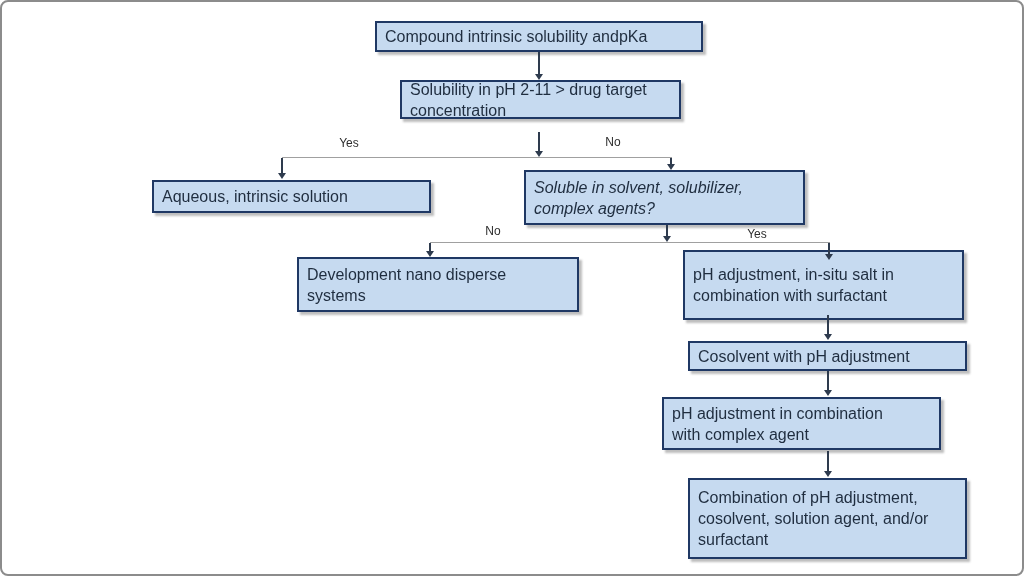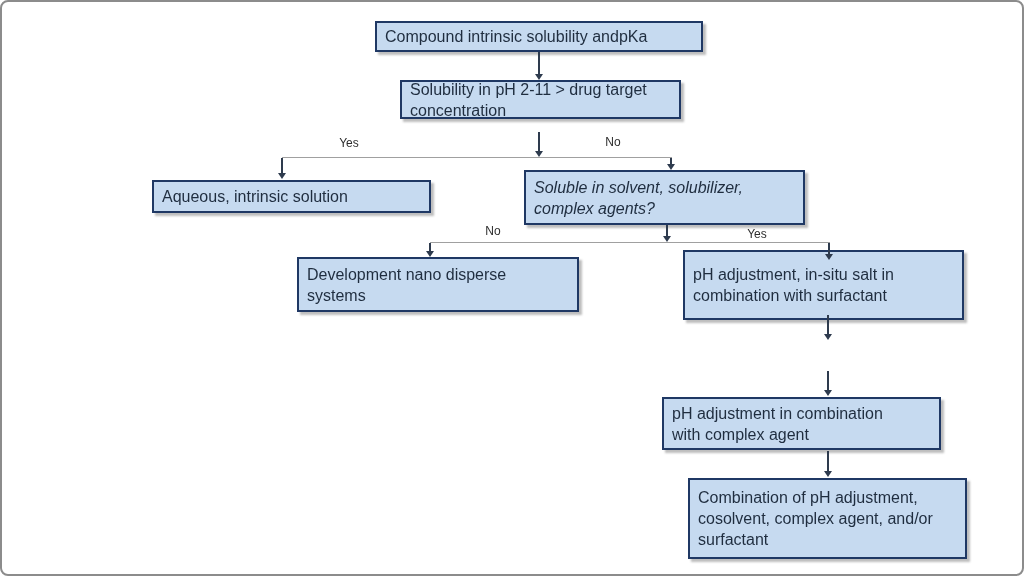--- a/index.html
+++ b/index.html
@@ -91,26 +91,27 @@
 
   <div class="node" style="left:522px; top:168px; width:281px; height:55px;font-style:italic;">Soluble in solvent, solubilizer,
 complex agents?</div>
 
   <div class="node" style="left:295px; top:255px; width:282px; height:55px;">Development nano disperse
 systems</div>
 
   <div class="node" style="left:681px; top:242px; width:281px; height:70px;margin-top:6px;">pH adjustment, in-situ salt in
 combination with surfactant</div>
 
+  <div class="node" style="left:686px; top:339px; width:279px; height:30px;">Cosolvent with pH adjustment</div>
 
   <div class="node" style="left:660px; top:395px; width:279px; height:53px;">pH adjustment in combination
 with complex agent</div>
 
   <div class="node" style="left:686px; top:476px; width:279px; height:81px;">Combination of pH adjustment,
-cosolvent, complex agent, and/or
+cosolvent, solution agent, and/or
 surfactant</div>
 
   <div class="branch-label" style="left:347px; top:141px;">Yes</div>
 
   <div class="branch-label" style="left:611px; top:140px;">No</div>
 
   <div class="branch-label" style="left:491px; top:229px;">No</div>
 
   <div class="branch-label" style="left:755px; top:232px;">Yes</div>
 

